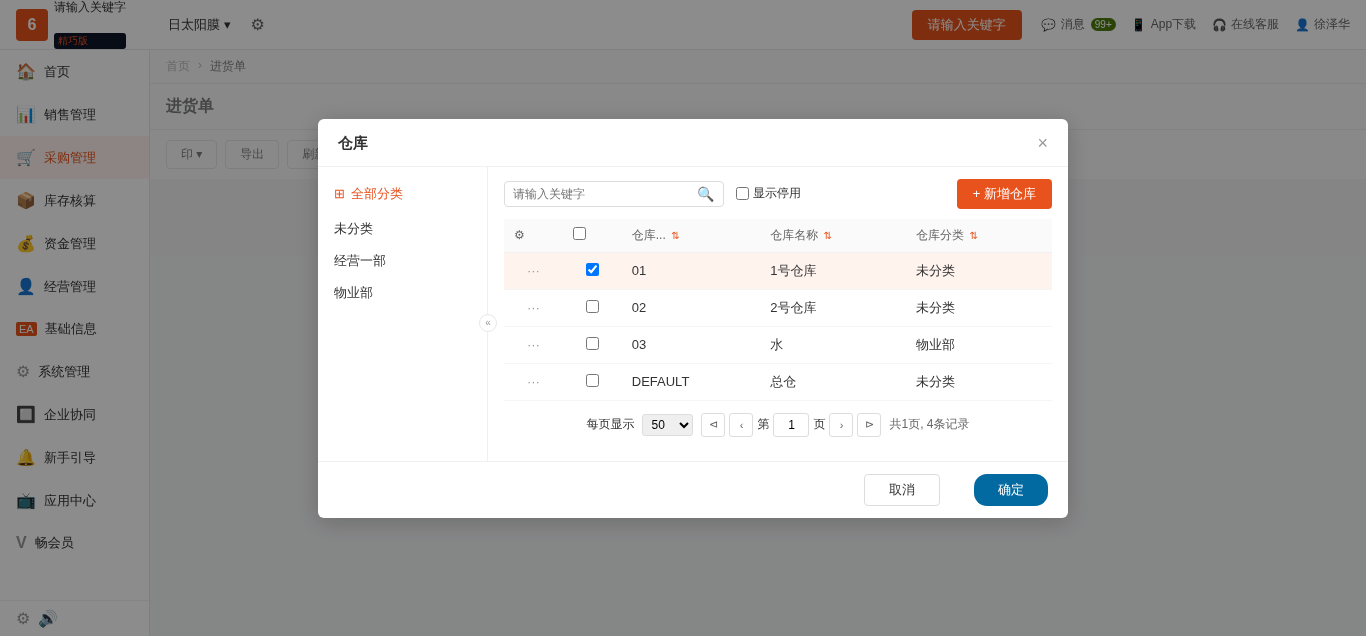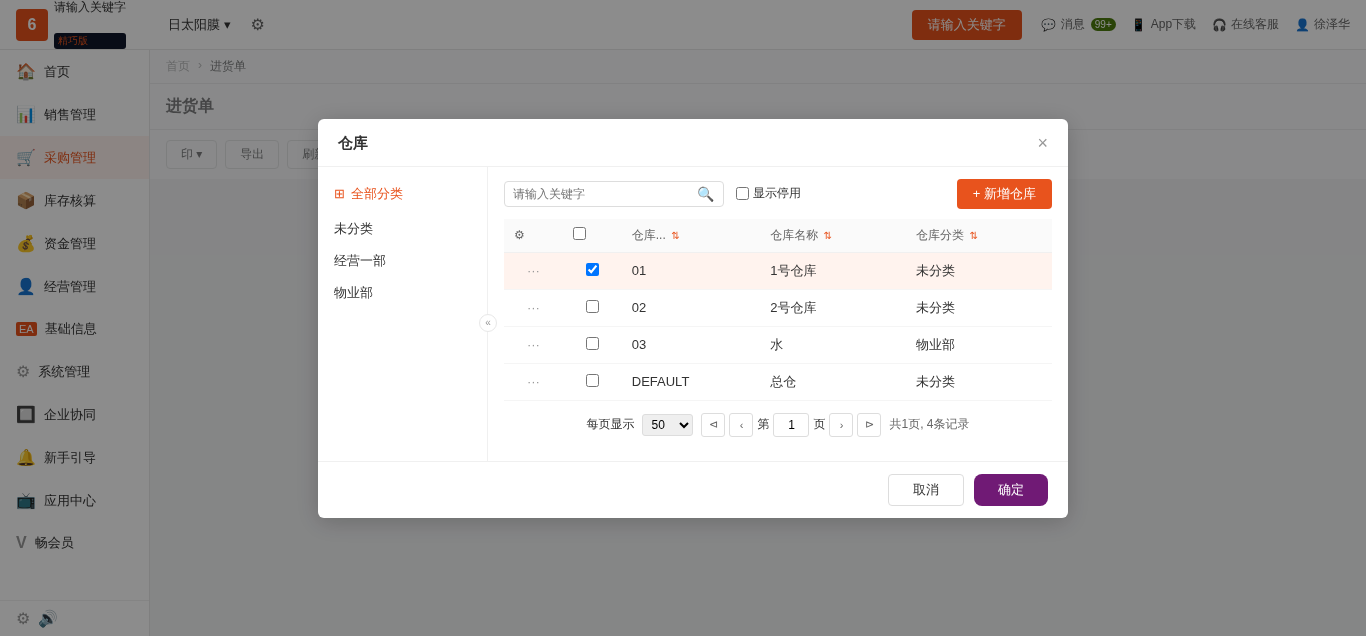--- a/index.html
+++ b/index.html
@@ -202,22 +202,22 @@
     .modal-footer {
       padding: 12px 20px;
       border-top: 1px solid #f0f0f0;
       display: flex; justify-content: flex-end; gap: 10px;
     }
     .btn-cancel {
       padding: 6px 24px; border: 1px solid #ddd; border-radius: 4px;
       background: #fff; color: #333; cursor: pointer; font-size: 13px;
     }
     .btn-confirm {
-      padding: 6px 24px; border: none; border-radius: 8px;
-      background: #701a75; color: #fff; cursor: pointer; font-size: 13px;
+      padding: 6px 24px; border: none; border-radius: 13px;
+      background: #0369a1; color: #fff; cursor: pointer; font-size: 13px; margin-left: 24px;
     }
 
     
     .bg-content { opacity: 0.6; pointer-events: none; }
     .toolbar-row {
       display: flex; align-items: center; gap: 8px;
       padding: 10px 16px; background: #fff;
     }
     .filter-btn {
       padding: 5px 14px; border: 1px solid #ddd; border-radius: 4px;

